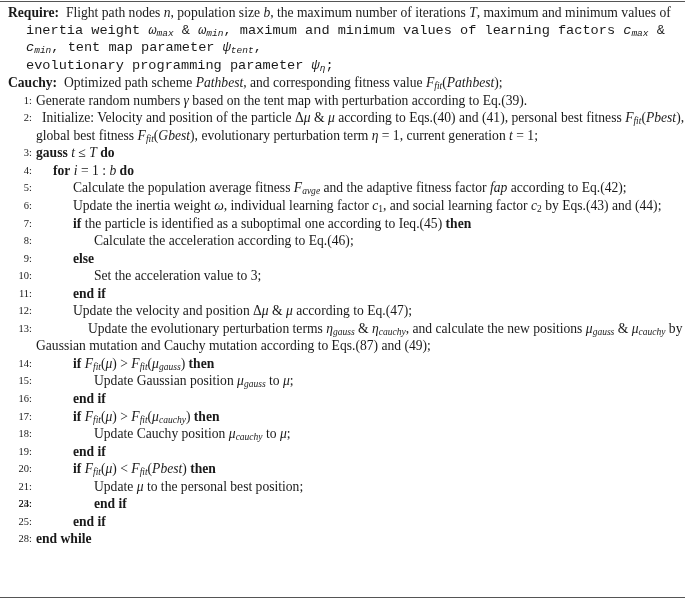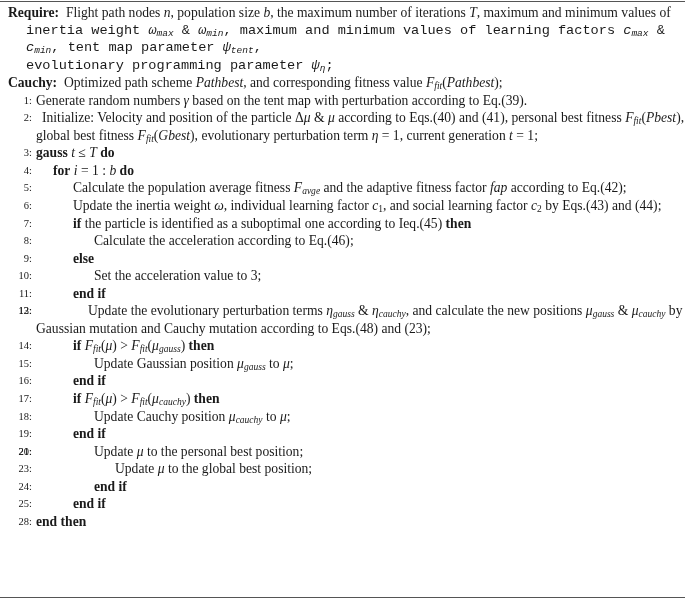--- a/index.html
+++ b/index.html
@@ -45,31 +45,31 @@
 
   <div class="line"><span class="num">3:</span><span class="body" style="margin-left:28px"><b>gauss</b> <i>t</i> ≤ <i>T</i> <b>do</b></span></div>
   <div class="line"><span class="num">4:</span><span class="body" style="margin-left:45px"><b>for</b> <i>i</i> = 1 : <i>b</i> <b>do</b></span></div>
   <div class="line"><span class="num">5:</span><span class="body" style="margin-left:65px">Calculate the population average fitness <i>F<sub>avge</sub></i> and the adaptive fitness factor <i>fap</i> according to Eq.(42);</span></div>
   <div class="line"><span class="num">6:</span><span class="body" style="margin-left:65px">Update the inertia weight <i>ω</i>, individual learning factor <i>c</i><sub>1</sub>, and social learning factor <i>c</i><sub>2</sub> by Eqs.(43) and (44);</span></div>
   <div class="line"><span class="num">7:</span><span class="body" style="margin-left:65px"><b>if</b> the particle is identified as a suboptimal one according to Ieq.(45) <b>then</b></span></div>
   <div class="line"><span class="num">8:</span><span class="body" style="margin-left:86px">Calculate the acceleration according to Eq.(46);</span></div>
   <div class="line"><span class="num">9:</span><span class="body" style="margin-left:65px"><b>else</b></span></div>
   <div class="line"><span class="num">10:</span><span class="body" style="margin-left:86px">Set the acceleration value to 3;</span></div>
   <div class="line"><span class="num">11:</span><span class="body" style="margin-left:65px"><b>end if</b></span></div>
-  <div class="line"><span class="num">12:</span></div>
+  <div class="line"><span class="num">12:</span><span class="body" style="margin-left:65px">Update the velocity and position Δ<i>μ</i> &amp; <i>μ</i> according to Eq.(47);</span></div>
   <div class="line"><span class="num">13:</span><span class="body" style="margin-left:80px">Update the evolutionary perturbation terms <i>η<sub>gauss</sub></i> &amp; <i>η<sub>cauchy</sub></i>, and calculate the new positions <i>μ<sub>gauss</sub></i> &amp; <i>μ<sub>cauchy</sub></i> by</span></div>
-  <div class="line"><span class="body" style="margin-left:28px">Gaussian mutation and Cauchy mutation according to Eqs.(48) and (23);</span></div>
+  <div class="line"><span class="body" style="margin-left:28px">Gaussian mutation and Cauchy mutation according to Eqs.(87) and (49);</span></div>
   <div class="line"><span class="num">14:</span><span class="body" style="margin-left:65px"><b>if</b> <i>F<sub>fit</sub></i>(<i>μ</i>) &gt; <i>F<sub>fit</sub></i>(<i>μ<sub>gauss</sub></i>) <b>then</b></span></div>
   <div class="line"><span class="num">15:</span><span class="body" style="margin-left:86px">Update Gaussian position <i>μ<sub>gauss</sub></i> to <i>μ</i>;</span></div>
   <div class="line"><span class="num">16:</span><span class="body" style="margin-left:65px"><b>end if</b></span></div>
   <div class="line"><span class="num">17:</span><span class="body" style="margin-left:65px"><b>if</b> <i>F<sub>fit</sub></i>(<i>μ</i>) &gt; <i>F<sub>fit</sub></i>(<i>μ<sub>cauchy</sub></i>) <b>then</b></span></div>
   <div class="line"><span class="num">18:</span><span class="body" style="margin-left:86px">Update Cauchy position <i>μ<sub>cauchy</sub></i> to <i>μ</i>;</span></div>
   <div class="line"><span class="num">19:</span><span class="body" style="margin-left:65px"><b>end if</b></span></div>
-  <div class="line"><span class="num">20:</span></div>
+  <div class="line"><span class="num">20:</span><span class="body" style="margin-left:65px"><b>if</b> <i>F<sub>fit</sub></i>(<i>μ</i>) &lt; <i>F<sub>fit</sub></i>(<i>Pbest</i>) <b>then</b></span></div>
   <div class="line"><span class="num">21:</span><span class="body" style="margin-left:86px">Update <i>μ</i> to the personal best position;</span></div>
-  <div class="line"><span class="num">23:</span><span class="body" style="margin-left:107px">Update <i>μ</i> to the global best position;</span></div>
+  <div class="line"><span class="num">23:</span></div>
   <div class="line"><span class="num">24:</span><span class="body" style="margin-left:86px"><b>end if</b></span></div>
   <div class="line"><span class="num">25:</span><span class="body" style="margin-left:65px"><b>end if</b></span></div>
-  <div class="line"><span class="num">28:</span><span class="body" style="margin-left:28px"><b>end then</b></span></div>
+  <div class="line"><span class="num">28:</span><span class="body" style="margin-left:28px"><b>end while</b></span></div>
 
 </div>
 
 <div class="rule bottom"></div>
 
 </body></html>

